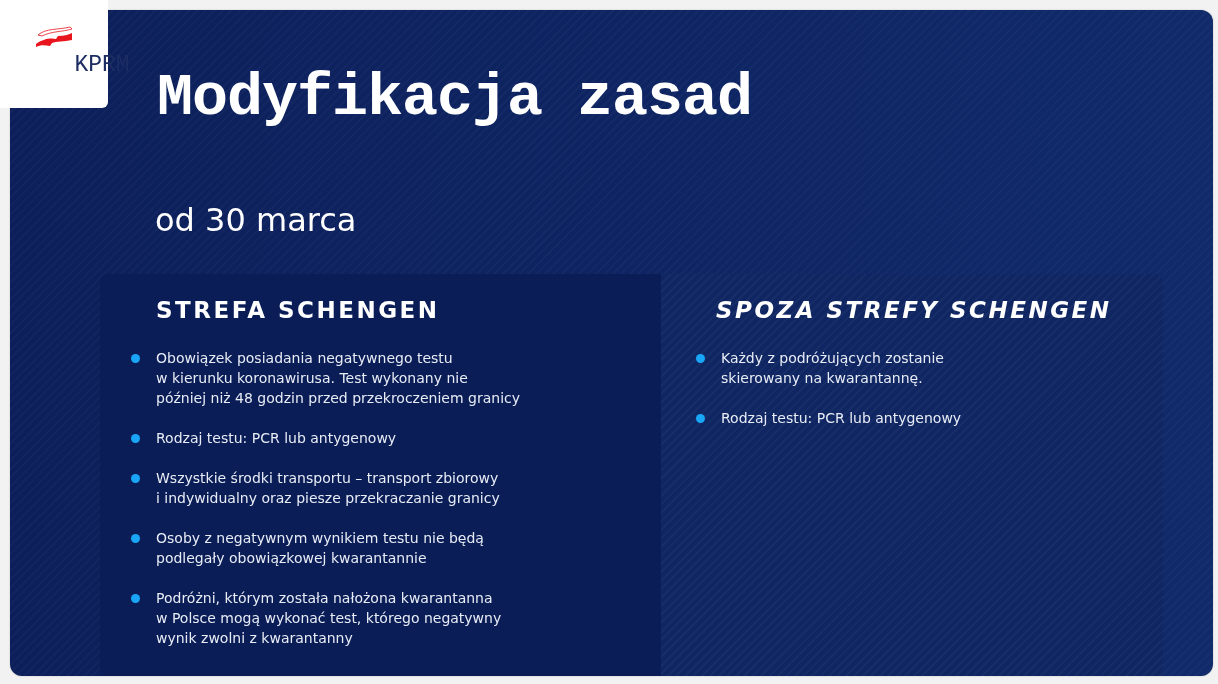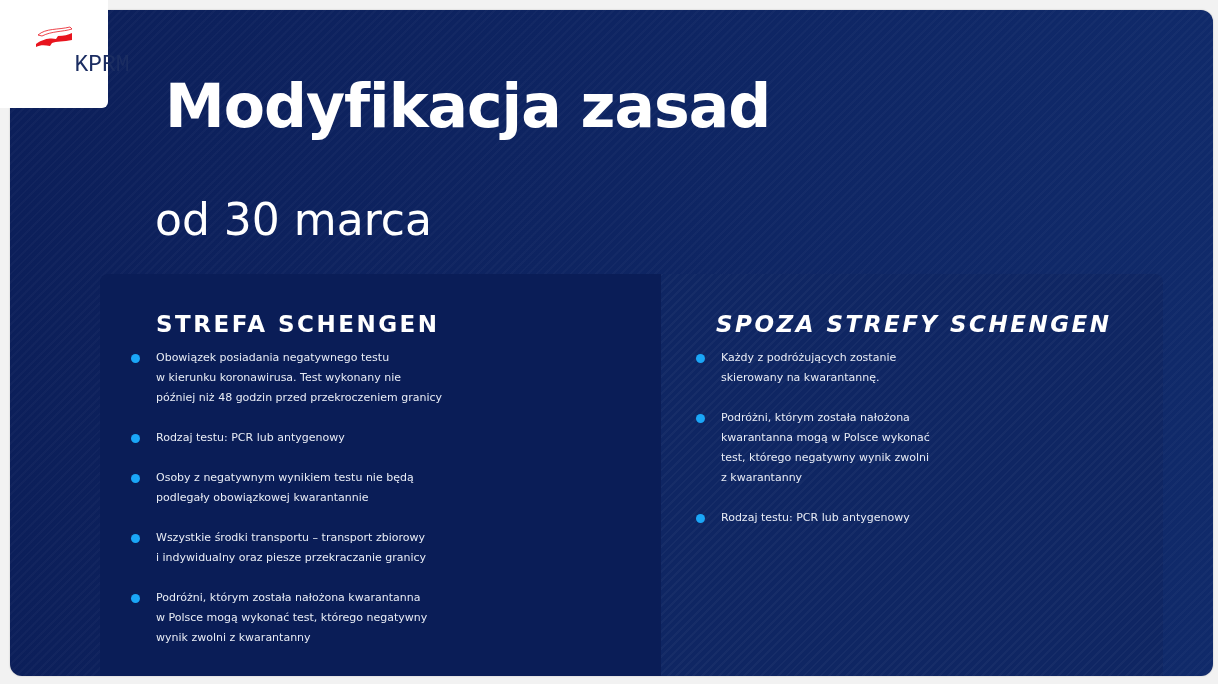--- a/index.html
+++ b/index.html
@@ -47,27 +47,28 @@
       margin-left: 48px;
     }
     .title {
       position: absolute;
       left: 143px; top: 52px;
       color: #ffffff;
       font-weight: bold;
       font-size: 60px;
       line-height: 64px;
       letter-spacing: -1px;
-      margin: 12px;
+      margin: 4px;
+      font-family: Liberation Mono, monospace;
     }
     .subtitle {
       position: absolute;
       left: 145px; top: 188px;
       color: #ffffff;
-      font-size: 44px;
+      font-size: 32px;
       line-height: 44px;
       margin: 0;
     }
     .panel {
       position: absolute;
       top: 264px;
       height: 412px;
       box-sizing: border-box;
     }
     .panel-left {
@@ -80,42 +81,42 @@
       left: 651px;
       width: 502px;
       background-color: #0f2663;
       background-image: repeating-linear-gradient(135deg,
         rgba(255,255,255,0.03) 0px, rgba(255,255,255,0.03) 2px,
         rgba(0,0,0,0) 2px, rgba(0,0,0,0) 6px);
       border-top-right-radius: 8px;
     }
     .panel-heading {
       position: absolute;
-      top: 37px;
+      top: 23px;
       margin: 0;
       color: #ffffff;
       font-weight: bold;
       font-size: 23px;
       letter-spacing: 2.5px;
     }
     .panel-left .panel-heading { left: 56px; }
     .panel-right .panel-heading { left: 55px; font-style: italic; }
     .bullets {
       position: absolute;
       top: 74px;
       margin: 0; padding: 0;
       list-style: none;
     }
     .panel-left .bullets { left: 29px; width: 520px; }
     .panel-right .bullets { left: 33px; width: 460px; }
     .bullet-item {
       position: relative;
       padding-left: 27px;
       color: #e8ecf5;
-      font-size: 11px;
+      font-size: 14px;
       line-height: 20px;
       margin-bottom: 20px;
     }
     .bullet-dot {
       position: absolute;
       left: 2px; top: 6px;
       width: 9px; height: 9px;
       border-radius: 50%;
       background: #1aa6f7;
     }
@@ -139,54 +140,47 @@
         <span class="bullet-text">Obowiązek posiadania negatywnego testu
 w kierunku koronawirusa. Test wykonany nie
 później niż 48 godzin przed przekroczeniem granicy</span>
       </li>
       <li class="bullet-item">
         <span class="bullet-dot"></span>
         <span class="bullet-text">Rodzaj testu: PCR lub antygenowy</span>
       </li>
       <li class="bullet-item">
         <span class="bullet-dot"></span>
-        <span class="bullet-text">Osoby z negatywnym wynikiem testu nie będą
-podlegały obowiązkowej kwarantannie</span>
+        <span class="bullet-text">Wszystkie środki transportu – transport zbiorowy
+i indywidualny oraz piesze przekraczanie granicy</span>
       </li>
       <li class="bullet-item">
         <span class="bullet-dot"></span>
-        <span class="bullet-text">Wszystkie środki transportu – transport zbiorowy
-i indywidualny oraz piesze przekraczanie granicy</span>
+        <span class="bullet-text">Osoby z negatywnym wynikiem testu nie będą
+podlegały obowiązkowej kwarantannie</span>
       </li>
       <li class="bullet-item">
         <span class="bullet-dot"></span>
         <span class="bullet-text">Podróżni, którym została nałożona kwarantanna
 w Polsce mogą wykonać test, którego negatywny
 wynik zwolni z kwarantanny</span>
       </li>
     </ul>
   </section>
 
   <section class="panel panel-right">
     <h2 class="panel-heading">SPOZA STREFY SCHENGEN</h2>
     <ul class="bullets">
       <li class="bullet-item">
         <span class="bullet-dot"></span>
         <span class="bullet-text">Każdy z podróżujących zostanie
 skierowany na kwarantannę.</span>
       </li>
       <li class="bullet-item">
         <span class="bullet-dot"></span>
-        <span class="bullet-text">Podróżni, którym została nałożona
-kwarantanna mogą w Polsce wykonać
-test, którego negatywny wynik zwolni
-z kwarantanny</span>
-      </li>
-      <li class="bullet-item">
-        <span class="bullet-dot"></span>
         <span class="bullet-text">Rodzaj testu: PCR lub antygenowy</span>
       </li>
     </ul>
   </section>
 </div>
 
 <div class="logo-box">
   <svg class="logo-flag" viewBox="0 0 44 22">
     <path d="M6 9 C14 2, 26 4, 38 1 L40 3 C30 6, 20 5, 10 10 Z" fill="#ffffff" stroke="#e8141e" stroke-width="0.8"></path>
     <path d="M4 18 C12 12, 20 12, 24 13 L26 10 C32 10, 36 9, 40 7 L40 14 C32 16, 24 15, 20 17 L18 20 C12 19, 8 19, 4 21 Z" fill="#e8141e"></path>

